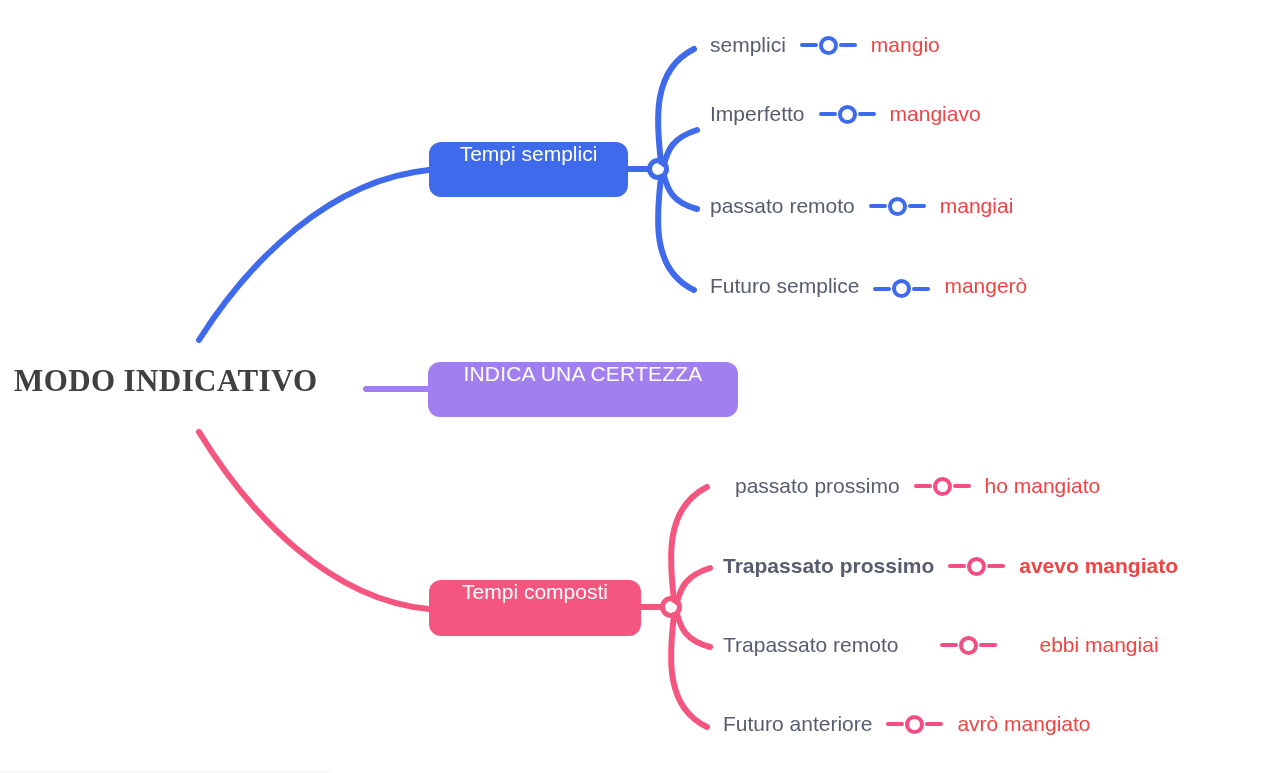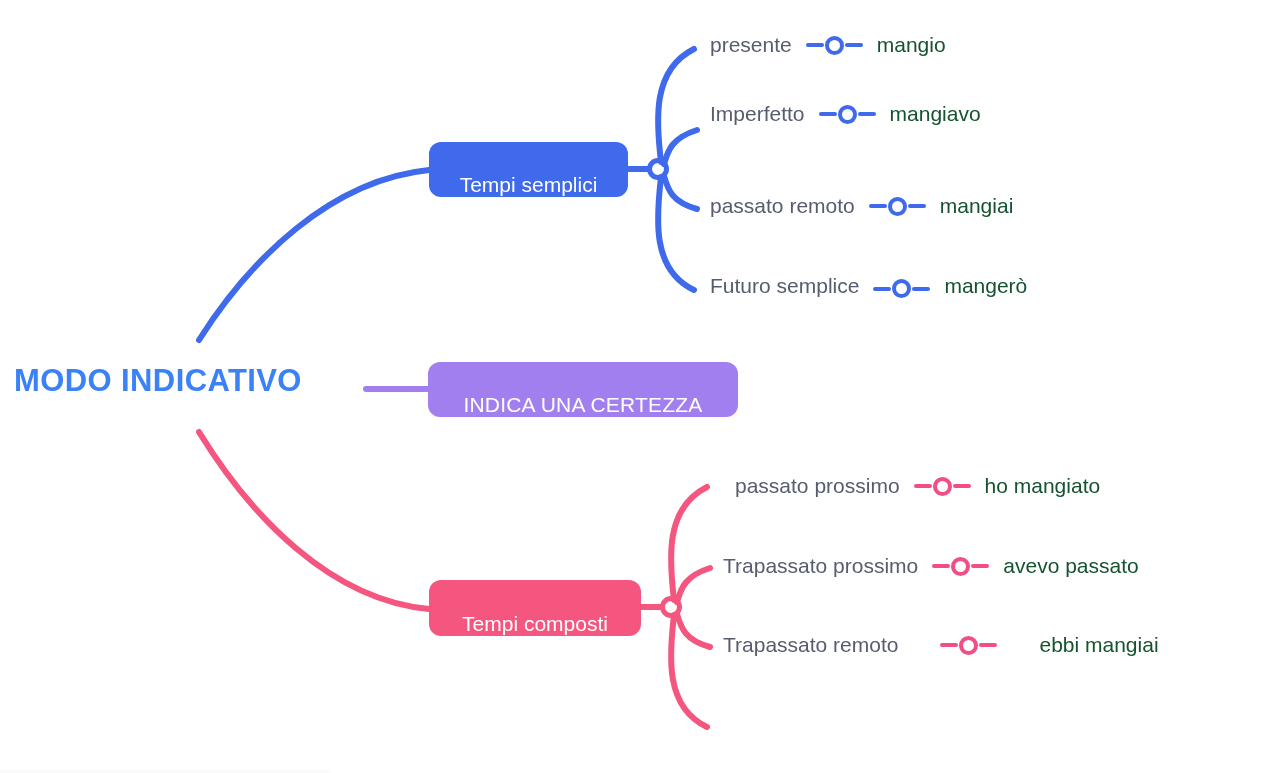--- a/index.html
+++ b/index.html
@@ -28,29 +28,30 @@
   }
 
   
   .root-title {
     position: absolute;
     left: 14px;
     top: 363px;
     font-size: 31px;
     font-weight: 700;
     letter-spacing: 0.4px;
-    color: #3b82f6;
+    color: #404040;
     white-space: nowrap;
+    font-family: Liberation Serif, serif;
   }
 
   
   .pill {
     position: absolute;
     display: flex;
-    align-items: flex-end;
+    align-items: flex-start;
     justify-content: center;
     border-radius: 12px;
     color: #ffffff;
     white-space: nowrap;
     box-sizing: border-box;
   }
   .pill-blue {
     left: 429px;
     top: 142px;
     width: 199px;
@@ -79,21 +80,21 @@
   
   .leaf {
     position: absolute;
     display: flex;
     align-items: center;
     white-space: nowrap;
     color: #565d6e;
     font-size: 21px;
   }
   .leaf .lbl { color: #565d6e; }
-  .leaf .val { color: #14532d; }
+  .leaf .val { color: #ef4444; }
 
   
   .conn {
     display: inline-flex;
     align-items: center;
     margin: 0 14px;
   }
   .conn .bar {
     width: 18px;
     height: 4px;
@@ -159,21 +160,21 @@
 
   <div class="pill pill-purple">
     <span>INDICA UNA CERTEZZA</span>
   </div>
 
   <div class="pill pill-pink">
     <span>Tempi composti</span>
   </div>
 
   <div class="leaf" style="left:710px; top:33px;">
-    <span class="lbl">presente</span>
+    <span class="lbl">semplici</span>
     <span class="conn blue">
       <span class="bar"></span>
       <span class="ring"></span>
       <span class="bar"></span>
     </span>
     <span class="val">mangio</span>
   </div>
 
   <div class="leaf" style="left:710px; top:102px;">
     <span class="lbl">Imperfetto</span>
@@ -208,35 +209,44 @@
   <div class="leaf" style="left:723px; top:474px;margin-left:12px;">
     <span class="lbl">passato prossimo</span>
     <span class="conn pink">
       <span class="bar"></span>
       <span class="ring"></span>
       <span class="bar"></span>
     </span>
     <span class="val">ho mangiato</span>
   </div>
 
-  <div class="leaf" style="left:723px; top:554px;">
+  <div class="leaf" style="left:723px; top:554px;font-weight:bold;">
     <span class="lbl">Trapassato prossimo</span>
     <span class="conn pink">
       <span class="bar"></span>
       <span class="ring"></span>
       <span class="bar"></span>
     </span>
-    <span class="val">avevo passato</span>
+    <span class="val">avevo mangiato</span>
   </div>
 
   <div class="leaf" style="left:723px; top:633px;gap:28px;">
     <span class="lbl">Trapassato remoto</span>
     <span class="conn pink">
       <span class="bar"></span>
       <span class="ring"></span>
       <span class="bar"></span>
     </span>
     <span class="val">ebbi mangiai</span>
   </div>
 
+  <div class="leaf" style="left:723px; top:712px;">
+    <span class="lbl">Futuro anteriore</span>
+    <span class="conn pink">
+      <span class="bar"></span>
+      <span class="ring"></span>
+      <span class="bar"></span>
+    </span>
+    <span class="val">avrò mangiato</span>
+  </div>
 
   <div class="bottom-edge"></div>
 </div>
 
 </body></html>

